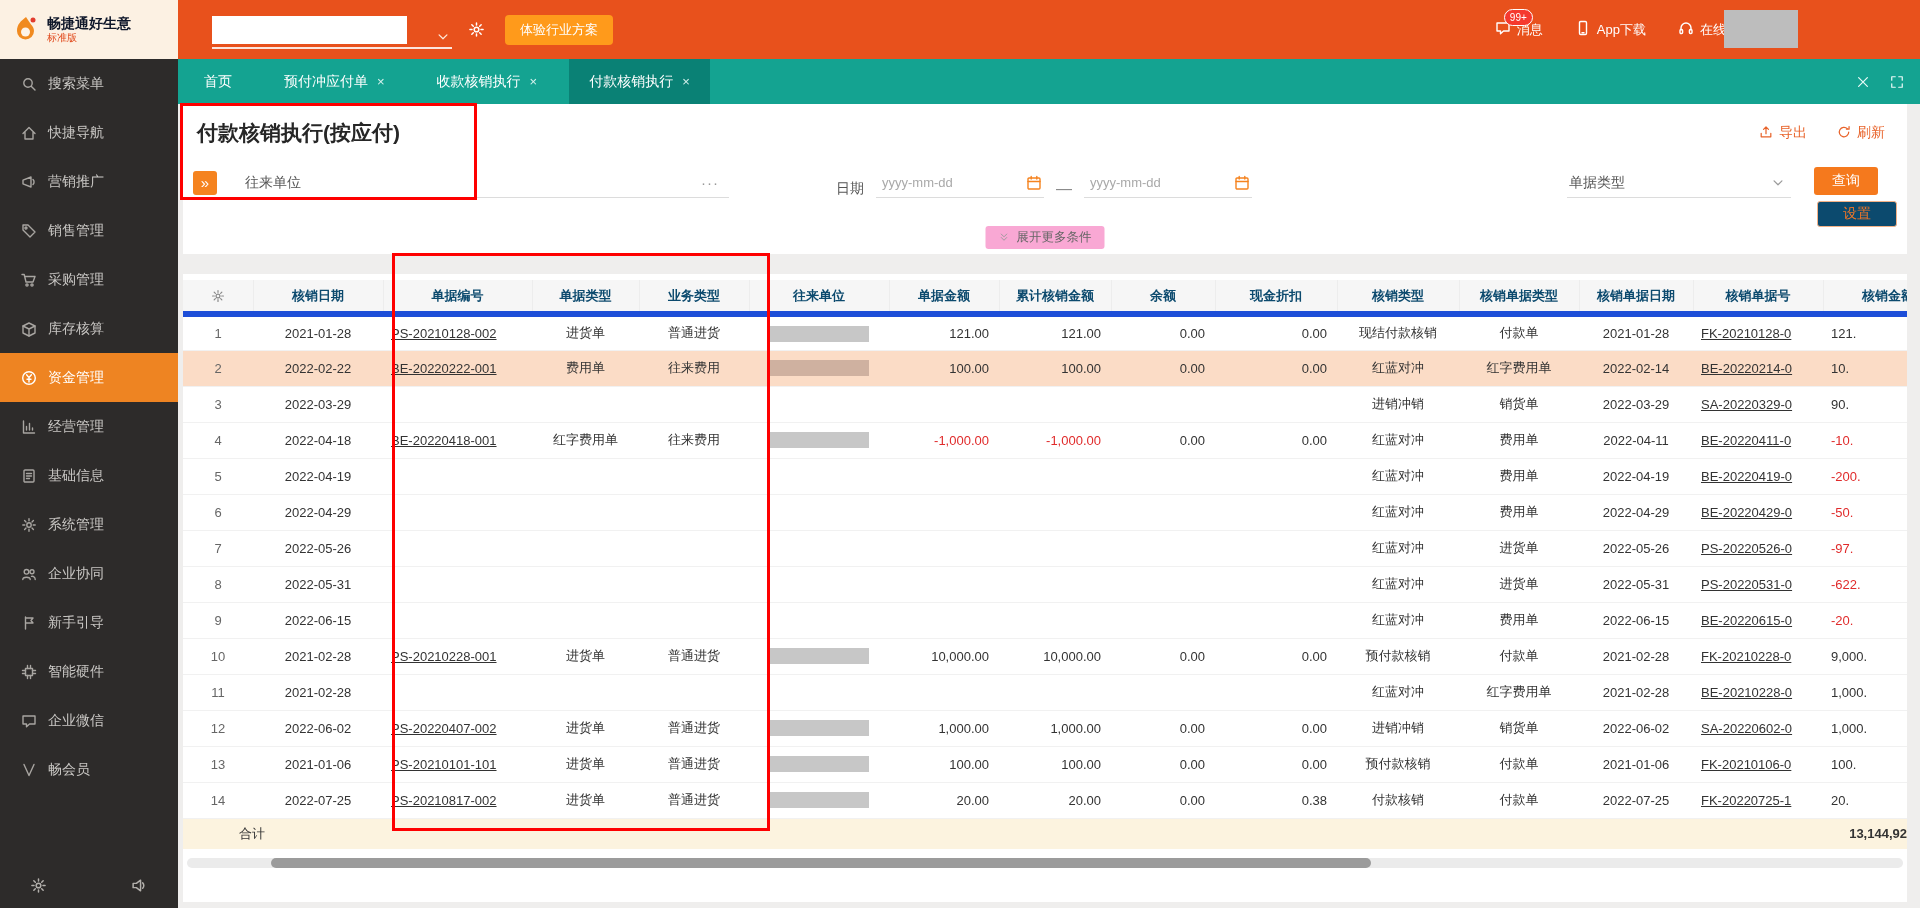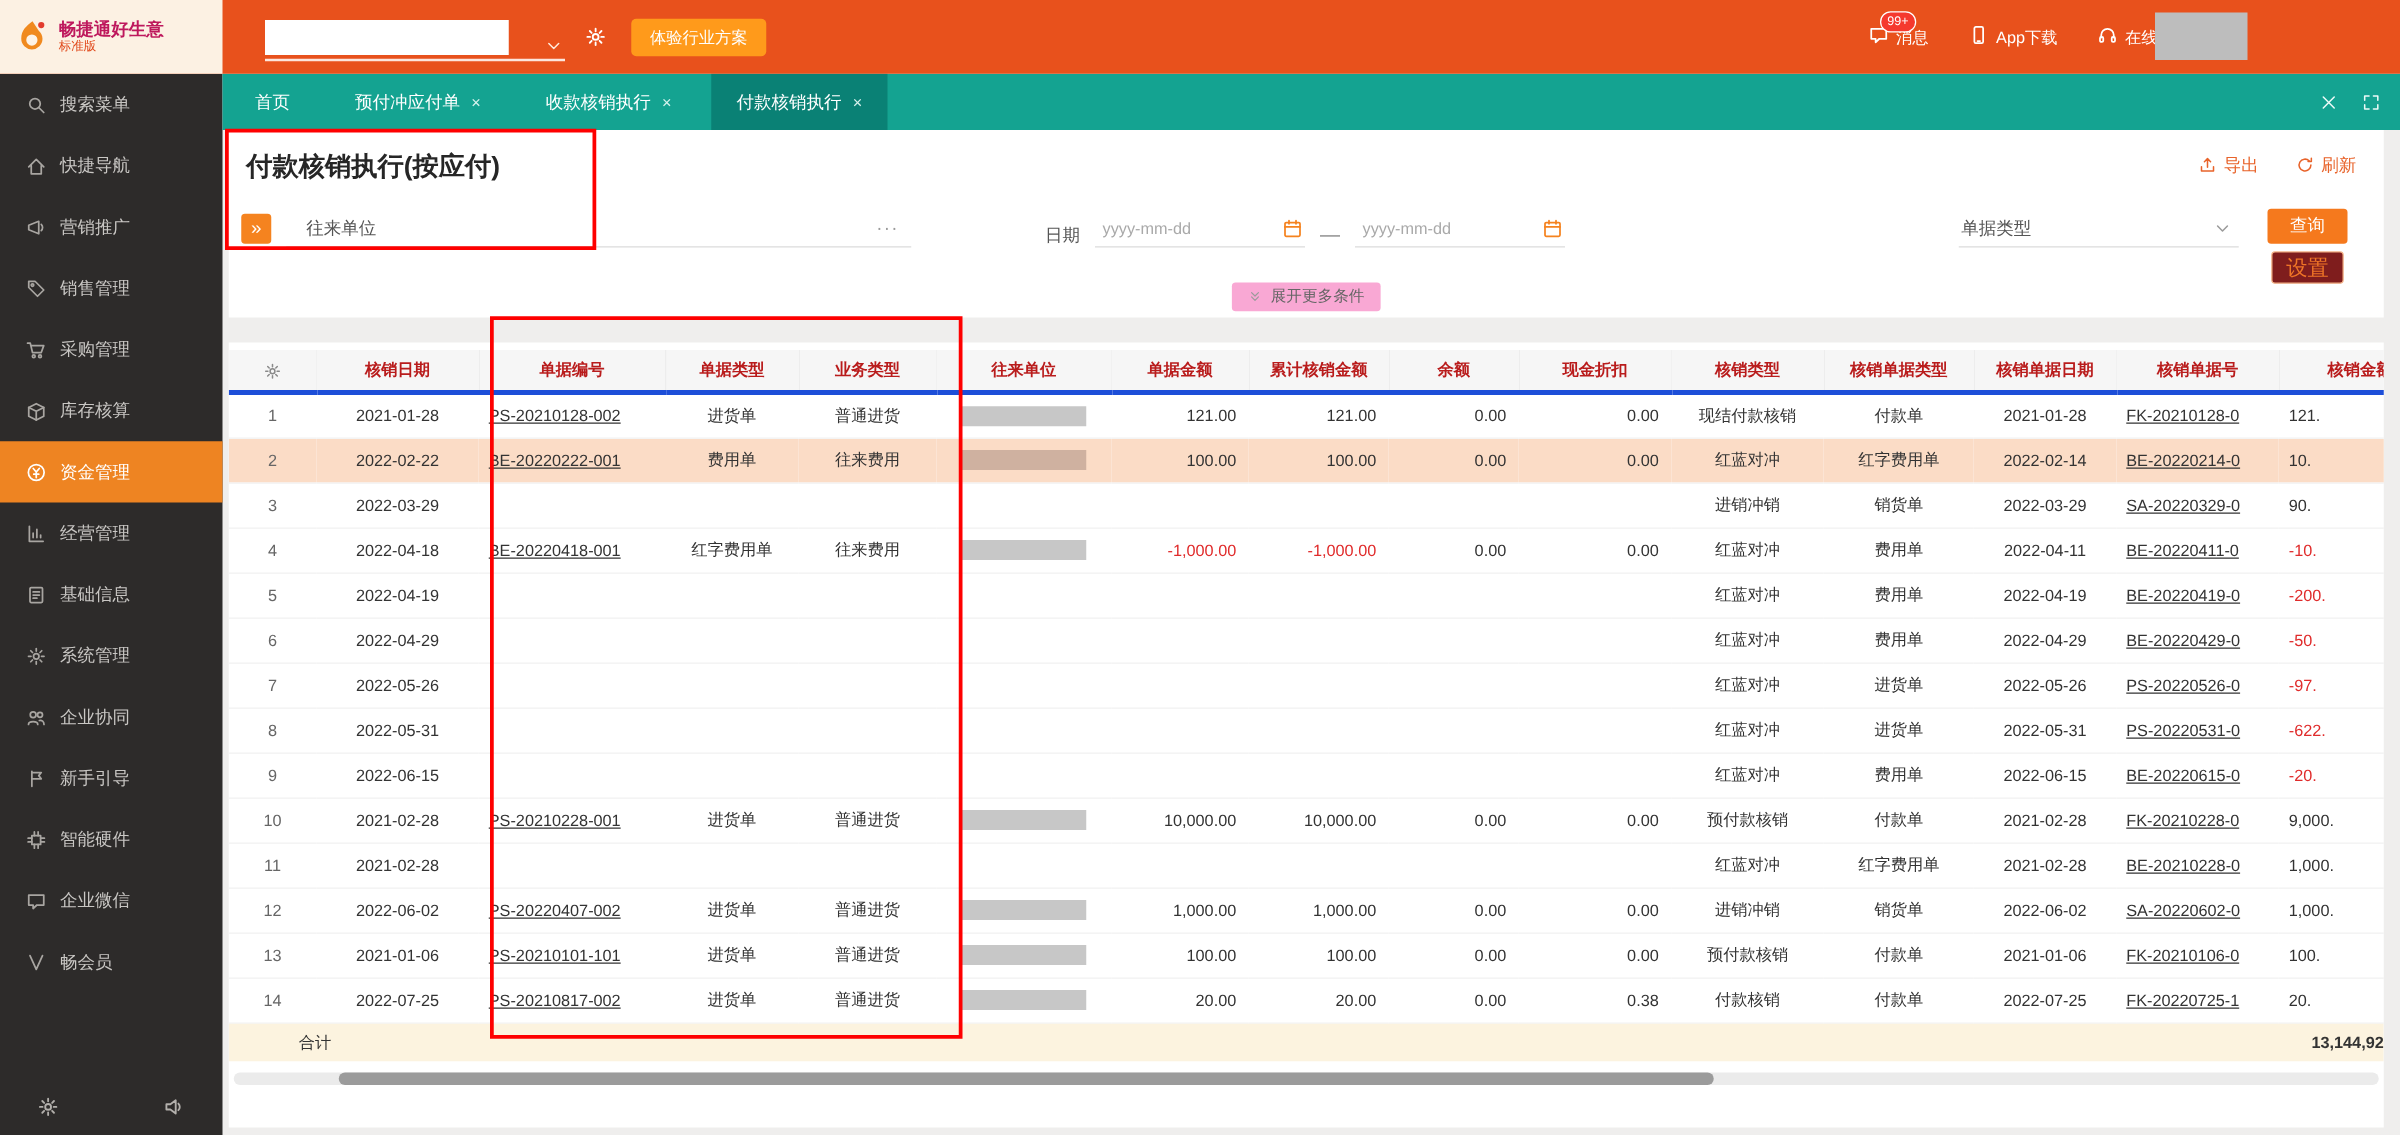--- a/index.html
+++ b/index.html
@@ -4,21 +4,21 @@
 <style>
 *{margin:0;padding:0;box-sizing:border-box;}
 html,body{width:1920px;height:908px;}
 body{overflow:hidden;font-family:"Liberation Sans","DejaVu Sans",sans-serif;background:#ececec;}
 .app{position:relative;width:1920px;height:908px;background:#efeeed;}
 
 
 .topbar{position:absolute;left:0;top:0;width:1920px;height:59px;background:#e8511c;display:flex;z-index:5;}
 .logo-area{width:178px;background:#fcf1e3;display:flex;align-items:center;gap:7px;padding-left:10px;flex:none;}
 .logo-texts{display:flex;flex-direction:column;line-height:1.2;}
-.logo-title{color:#be185d;font-weight:bold;font-size:14px;}
+.logo-title{color:#0f172a;font-weight:bold;font-size:14px;}
 .logo-sub{color:#e0481a;font-size:10px;}
 .topbar-main{flex:1;display:flex;align-items:center;position:relative;color:#fff;}
 .org-select{margin-left:34px;width:240px;height:38px;display:flex;align-items:flex-end;justify-content:space-between;border-bottom:2px solid rgba(255,255,255,.85);padding-bottom:3px;cursor:pointer;}
 .org-redact{width:195px;height:28px;background:#ffffff;}
 .org-caret{color:#ffe9da;display:flex;align-items:center;padding-right:2px;}
 .top-gear{margin-left:16px;display:flex;align-items:center;cursor:pointer;color:#fff;}
 .trial-btn{margin-left:20px;background:#ff9a1b;border:none;color:#fff;font-size:13px;padding:6px 15px;border-radius:4px;cursor:pointer;font-family:inherit;}
 .topbar-right{margin-left:auto;margin-right:168px;display:flex;align-items:center;gap:32px;font-size:13px;}
 .top-item{display:flex;align-items:center;gap:6px;cursor:pointer;position:relative;white-space:nowrap;}
 .badge{position:absolute;top:-11px;left:9px;background:#f5392e;border-radius:9px;padding:1px 5px;font-size:10px;line-height:1.3;border:1px solid #fff;color:#fff;}
@@ -56,28 +56,28 @@
 .f-label{font-size:14px;color:#555;}
 .dots{color:#999;font-size:15px;letter-spacing:1px;}
 .f-date{position:absolute;left:642px;top:0;height:30px;display:flex;align-items:flex-end;gap:12px;margin-left:11px;}
 .date-input{width:168px;height:30px;border-bottom:1px solid #dcdcdc;display:flex;align-items:center;justify-content:space-between;padding:0 2px 0 6px;cursor:text;}
 .placeholder{color:#a9a9a9;font-size:13px;}
 .cal{color:#f5831f;display:flex;align-items:center;cursor:pointer;}
 .date-sep{color:#888;}
 .f-doctype{position:absolute;left:1384px;top:0;width:224px;height:30px;border-bottom:1px solid #dcdcdc;display:flex;align-items:center;justify-content:space-between;padding:0 6px 0 2px;cursor:pointer;}
 .dd-caret{color:#9a9a9a;display:flex;}
 .btn-query{position:absolute;left:1631px;top:63px;width:64px;height:28px;background:#f5791d;border:none;border-radius:3px;color:#fff;font-size:14px;cursor:pointer;font-family:inherit;}
-.btn-settings{position:absolute;left:1634px;top:97px;width:58px;height:26px;background:#7f1d1d;border:1px solid #f3b186;border-radius:3px;color:#ef7527;font-size:17px;cursor:pointer;font-family:inherit;}
+.btn-settings{position:absolute;left:1634px;top:97px;width:80px;height:26px;background:#0c4a6e;border:1px solid #f3b186;border-radius:3px;color:#ef7527;font-size:14px;cursor:pointer;font-family:inherit;}
 .more-pill{position:absolute;left:50%;top:122px;transform:translateX(-50%);height:23px;background:#f9a8d4;border-radius:3px;display:flex;align-items:center;gap:7px;padding:0 13px;font-size:12.5px;color:#666;cursor:pointer;}
 .mp-icon{color:#9b9b9b;display:flex;}
 
 
 .table-panel{position:relative;margin-top:20px;width:1724px;height:628px;background:#fff;overflow:hidden;padding-top:6px;}
 table.grid{width:1740px;table-layout:fixed;border-collapse:collapse;}
-.grid th{height:34px;background:#f6f6f6;font-size:13px;font-weight:bold;color:#b91c1c;border-bottom:4px solid #1d4ed8;border-right:1px solid #ededed;white-space:nowrap;overflow:hidden;text-align:center;}
+.grid th{height:34px;background:#f6f6f6;font-size:13px;font-weight:bold;color:#0c4a6e;border-bottom:6px solid #1d4ed8;border-right:1px solid #ededed;white-space:nowrap;overflow:hidden;text-align:center;}
 .grid td{height:36px;border-bottom:1px solid #f1f1f1;font-size:13px;color:#333;white-space:nowrap;overflow:hidden;}
 .grid td:first-child{color:#666;}
 .c-center{text-align:center;}
 .c-right{text-align:right;padding-right:10px;}
 .c-left,.c-left2{text-align:left;padding-left:8px;}
 .trow.selected td{background:#fbdcc6;}
 .doclink{color:#333;text-decoration:underline;cursor:pointer;}
 .neg{color:#e02b2b;}
 .redact{display:inline-block;width:100px;height:16px;background:#c7c7c7;vertical-align:middle;}
 .trow.selected .redact{background:#cfb1a0;}

